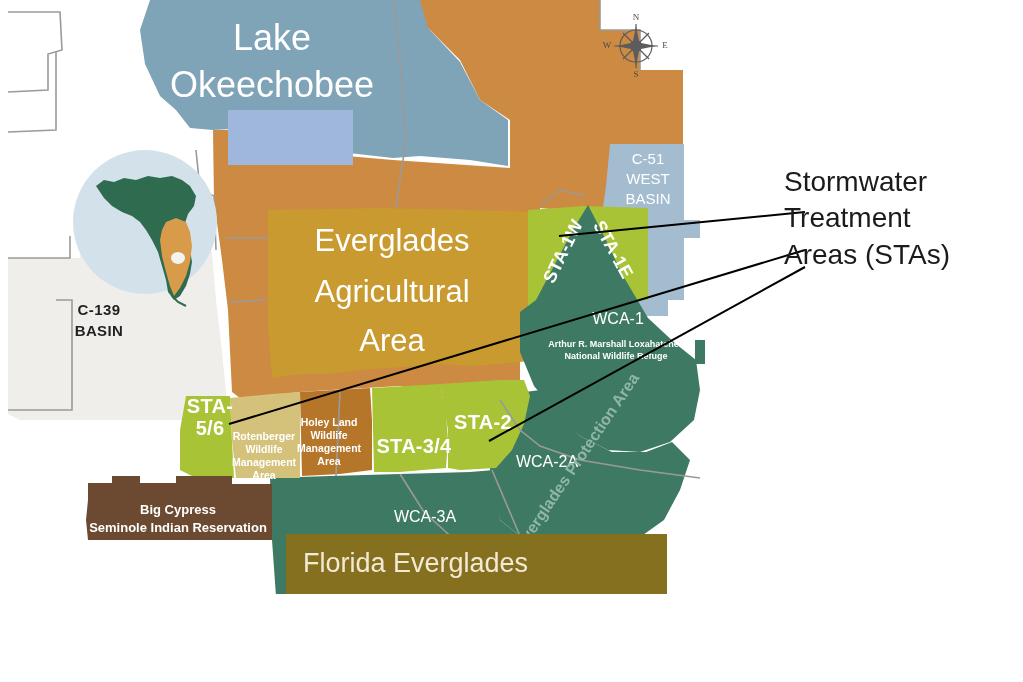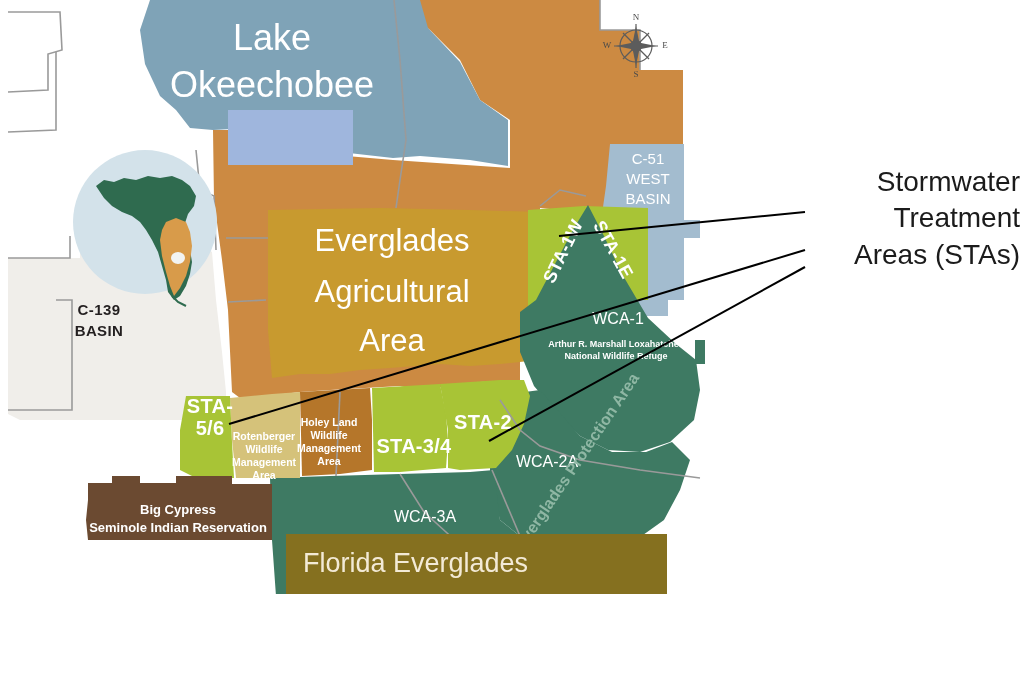--- a/index.html
+++ b/index.html
@@ -109,24 +109,24 @@
   .compass-letter {
     fill: #4a4a4a;
     font-family: "Liberation Serif", serif;
     font-size: 9px;
     text-anchor: middle;
     dominant-baseline: middle;
   }
   
   #annotation {
     position: absolute;
-    left: 806px;
+    left: 784px;
     top: 164px;
     width: 214px;
-    text-align: right;
+    text-align: left;
     font-family: "Liberation Sans", sans-serif;
     font-size: 28px;
     line-height: 1.30;
     color: #1b1b1b;
     white-space: pre-line;
   }
 </style>
 </head>
 <body>
 

